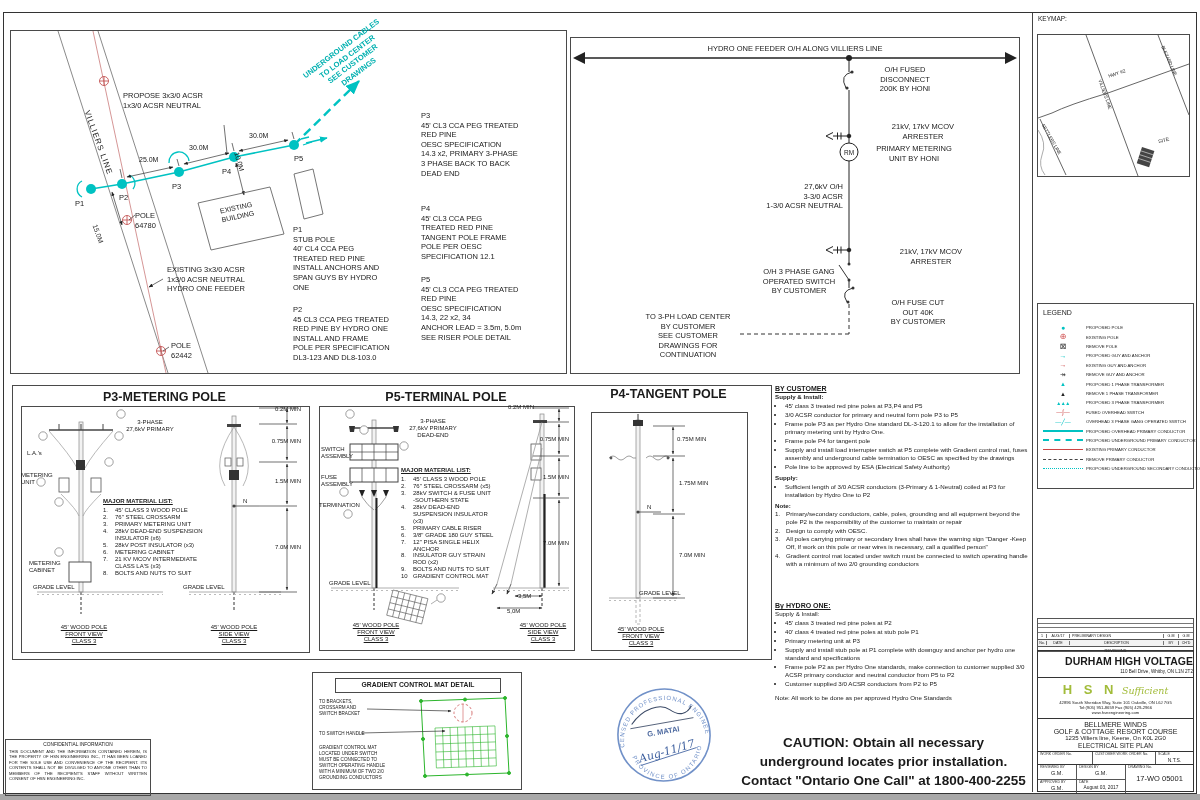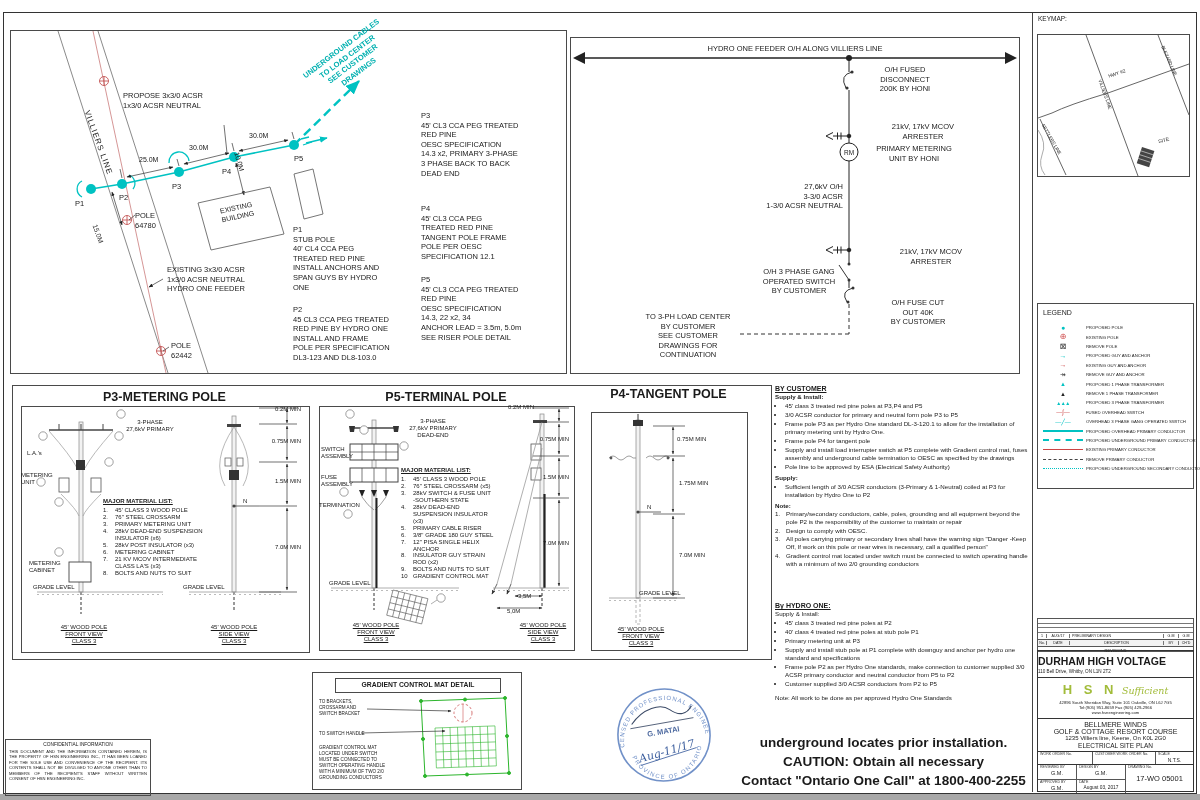--- a/index.html
+++ b/index.html
@@ -636,22 +636,22 @@
       <li>40' class 4 treated red pine poles at stub pole P1</li>
       <li>Primary metering unit at P3</li>
       <li>Supply and install stub pole at P1 complete with downguy and anchor per hydro one standard and specifications</li>
       <li>Frame pole P2 as per Hydro One standards, make connection to customer supplied 3/0 ACSR primary conductor and neutral conductor from P5 to P2</li>
       <li>Customer supplied 3/0 ACSR conductors from P2 to P5</li>
     </ul>
   <div class="f62" style="margin-top:6px">Note: All work to be done as per approved Hydro One Standards</div>
 </div>
 
 <div class="abs ctr b" style="left:735px;top:733px;width:297px;font-size:13.5px;line-height:1.42">
+  <div>CAUTION: Obtain all necessary</div>
   <div>underground locates prior installation.</div>
-  <div>CAUTION: Obtain all necessary</div>
   <div>Contact "Ontario One Call" at 1800-400-2255</div>
 </div>
 
 <svg width="116" height="114" viewBox="0 0 116 114" style="left:606px;top:679px">
   <g transform="rotate(-10 58 56)">
     <circle cx="58" cy="56" r="46" fill="none" stroke="#7191c8" stroke-width="1.6"></circle>
     <defs>
       <path id="stArcT" d="M17,62 A41,41 0 1 1 99,62"></path>
       <path id="stArcB" d="M22,64 A36,36 0 0 0 94,64"></path>
     </defs>
@@ -781,21 +781,21 @@
     <span style="width:8px;text-align:center">No.</span>
     <span style="width:22px;border-left:0.5px solid #777;text-align:center">DATE</span>
     <span style="flex:1;border-left:0.5px solid #777;text-align:center">DESCRIPTION</span>
     <span style="width:14px;border-left:0.5px solid #777;text-align:center">BY</span>
     <span style="width:14px;border-left:0.5px solid #777;text-align:center">CH'D</span>
   </div>
   <div class="ctr" style="font-size:4px;padding-top:1.5px">REVISIONS</div>
 </div>
 
 <div class="abs" style="left:1037px;top:650px;width:155px;height:140px;border:1.5px solid #333">
-  <div style="height:26px;border-bottom:1px solid #333;text-align:left">
+  <div style="height:26px;border-bottom:1px solid #333;text-align:right">
     <div class="b" style="font-size:10.5px;padding-top:4px">DURHAM HIGH VOLTAGE</div>
     <div style="font-size:4.6px;padding-top:2px">110 Bell Drive, Whitby, ON L1N 2T2</div>
   </div>
   <div style="height:40px;border-bottom:1px solid #333;text-align:center">
     <div style="padding-top:2px">
       <span class="b" style="font-size:13px;color:#a2bc3a;letter-spacing:4px">H S N</span>
       <span style="font-size:9.5px;color:#a2bc3a;font-style:italic;font-family:'DejaVu Serif',serif">Sufficient</span>
     </div>
     <div style="font-size:4.2px;padding-top:2px">42896 South Sheridan Way, Suite 101 Oakville, ON L6J 7G5</div>
     <div style="font-size:4.2px">Tel:(905) 951-8659  Fax (905) 429-2966</div>

